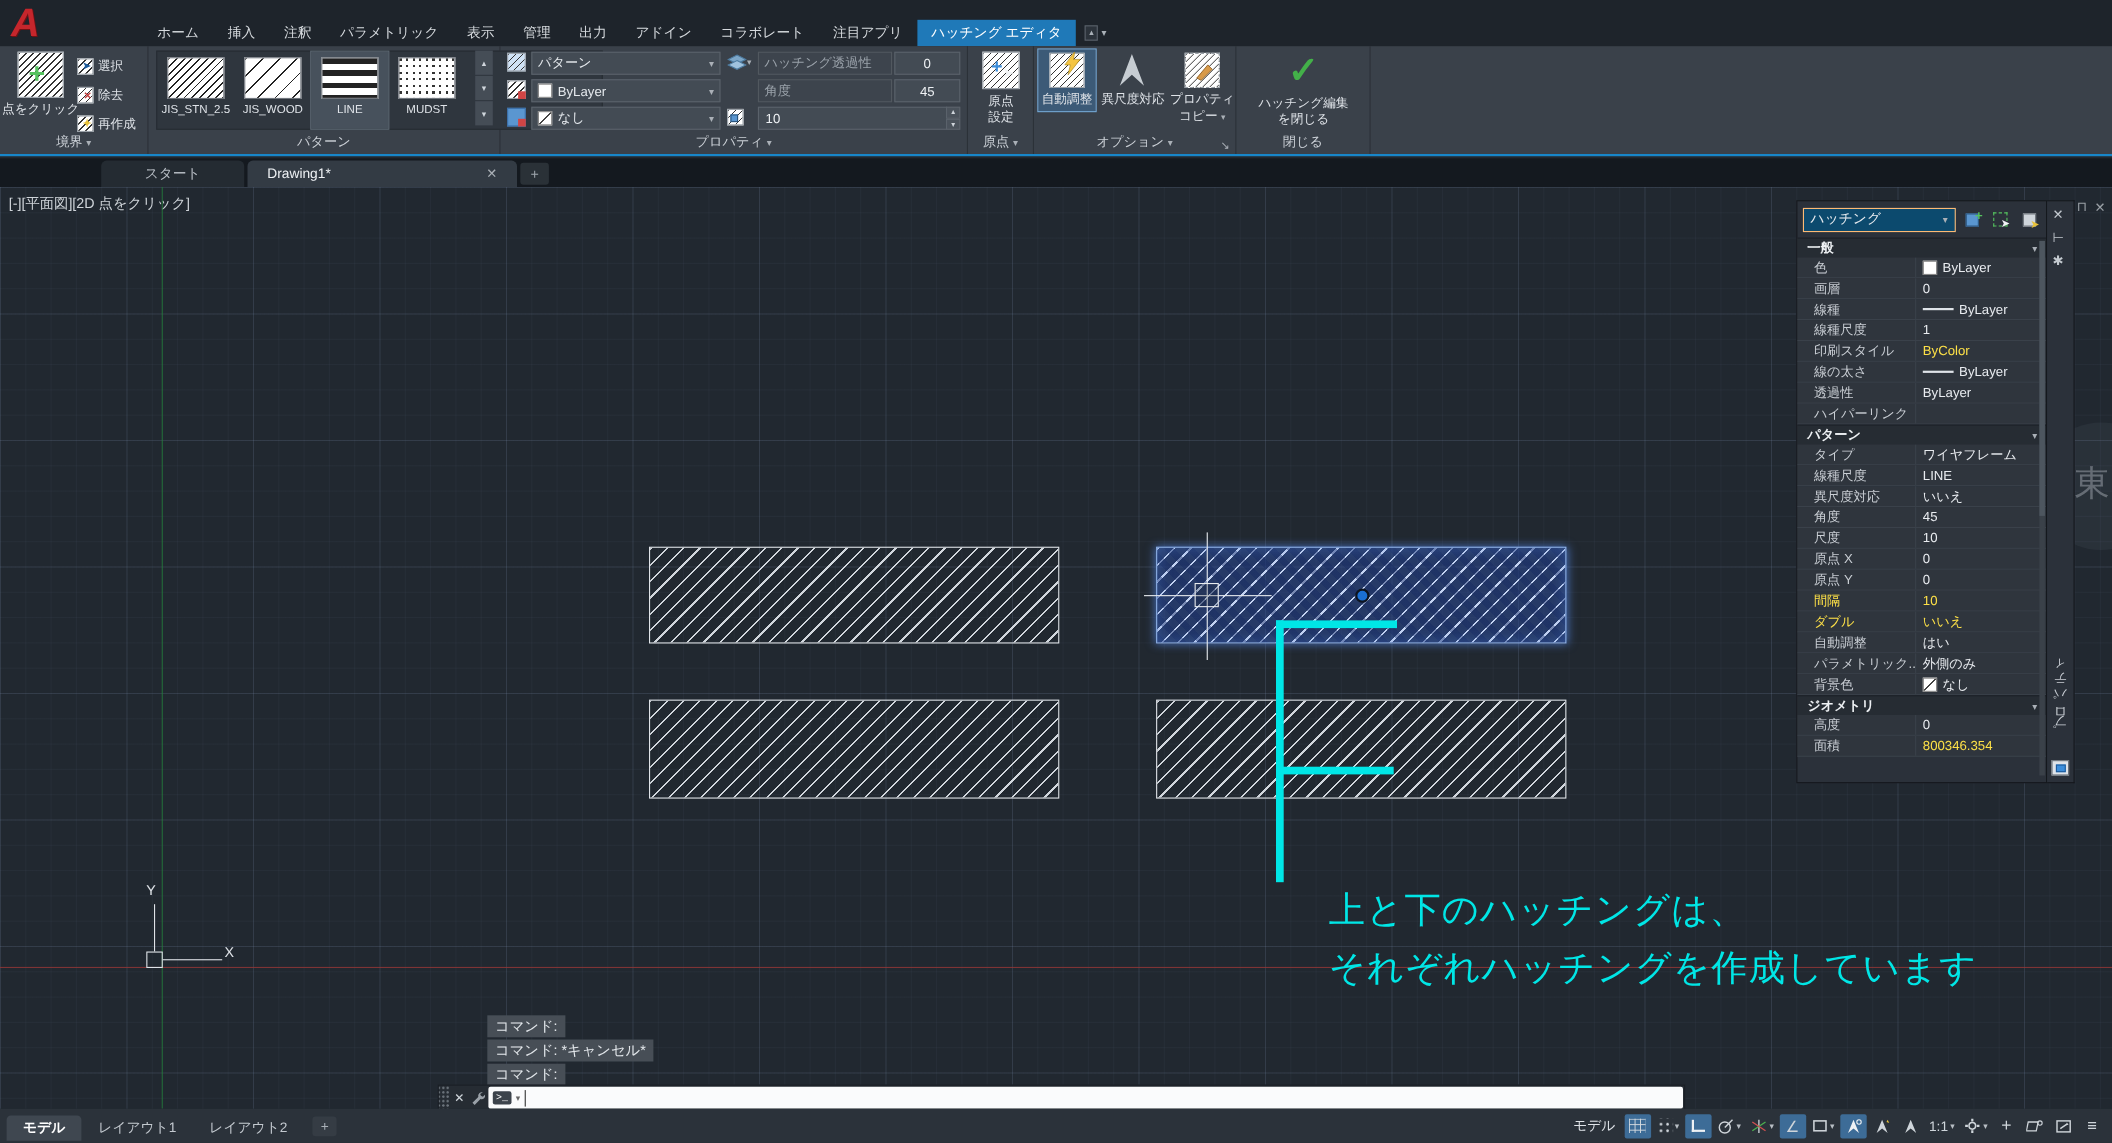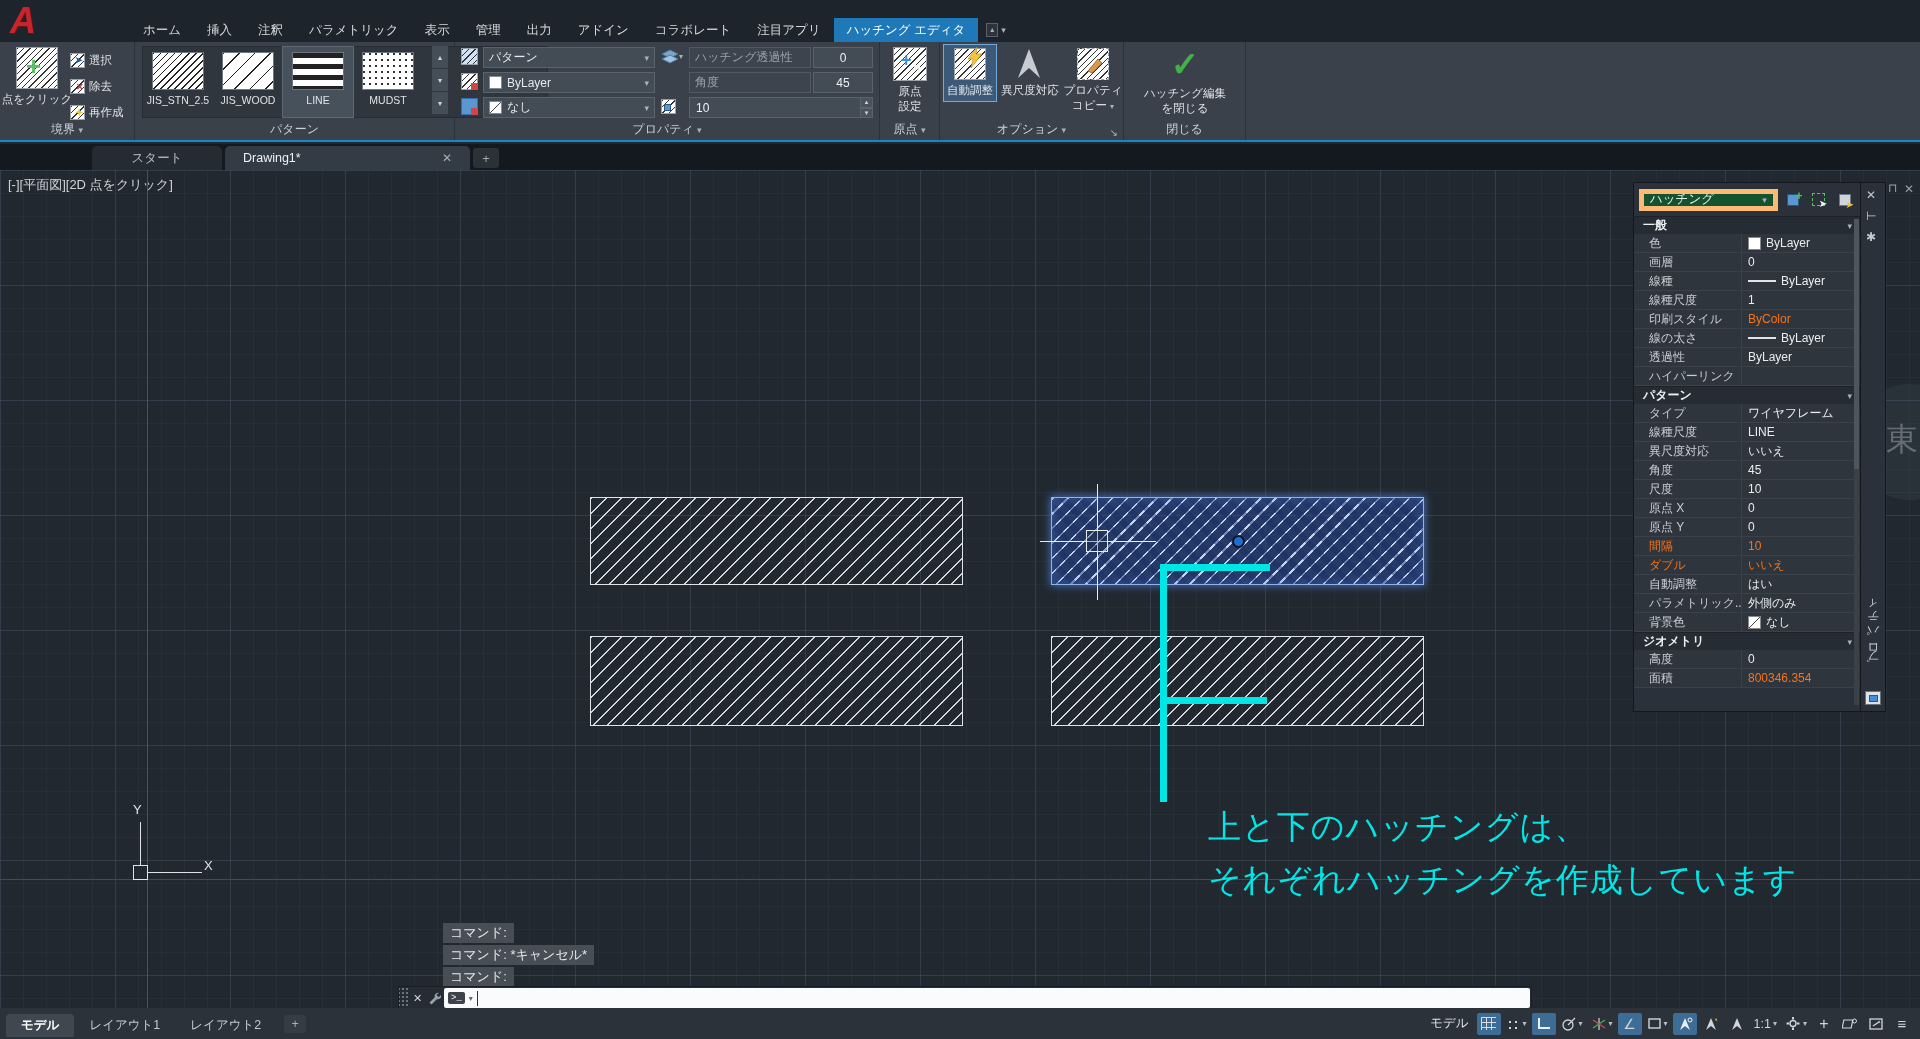--- a/index.html
+++ b/index.html
@@ -86,29 +86,29 @@
   .cmdgrip{width:10px;background-image:radial-gradient(#6b737b 1px,rgba(0,0,0,0) 1.2px);background-size:4px 4px;background-position:2px 4px}
   .cmdico{width:17px;display:flex;align-items:center;justify-content:center;color:#cfd5db;font-size:11px}
   .cmdinput{flex:1;background:#fafbfc;margin:1px;display:flex;align-items:center;gap:4px;padding:0 4px;border-radius:2px}
   .promptchip{background:#3c434b;color:#fff;font-size:9px;padding:1px 3px;border-radius:2px;font-family:"Liberation Mono",monospace}
   .promptchev{color:#666;font-size:8px}
   .caret{width:1px;height:15px;background:#333}
 
   
   .palette{position:absolute;left:1633px;top:182px;width:228px;height:530px;background:#2b313a;border:1px solid #14181d;display:flex;flex-direction:column}
   .ptitle{height:33px;display:flex;align-items:center;gap:5px;padding:0 5px}
-  .ptsel{width:140px;height:22px;background:#14532d;border:5px solid #fdba74;color:#e8ecf0;font-size:12.5px;display:flex;align-items:center;padding:0 6px}
+  .ptsel{width:140px;height:22px;background:#0c4a6e;border:1px solid #fdba74;color:#e8ecf0;font-size:12.5px;display:flex;align-items:center;padding:0 6px}
   .ptsel .chev{margin-left:auto;font-size:9px;color:#aab0b7}
   .pticon{width:21px;height:21px;position:relative;display:flex;align-items:center;justify-content:center}
   .psec{height:18px;background:#262c33;color:#eef1f4;font-weight:bold;font-size:12px;display:flex;align-items:center;padding:0 22px 0 9px;position:relative;border-top:1px solid #1d2228}
   .psec .chev{position:absolute;right:8px;font-size:9px;color:#aab0b7;font-weight:normal}
   .prow{display:flex;height:19px;border-bottom:1px solid #3a414a;background:#2f353d;align-items:center;font-size:12px}
   .plabel{width:108px;align-self:stretch;display:flex;align-items:center;padding-left:15px;color:#c9ced4;border-right:1px solid #3a414a;white-space:nowrap;overflow:hidden}
   .pvalue{flex:1;padding:0 6px;color:#e9ecf0;display:flex;align-items:center;gap:5px;white-space:nowrap;overflow:hidden}
-  .prow.dim .plabel,.prow.dim .pvalue,.pvalue.dim{color:#f97316}
+  .prow.dim .plabel,.prow.dim .pvalue,.pvalue.dim{color:#fde047}
   .linesample{width:28px;height:2px;background:#dfe3e8}
   .pscroll{position:absolute;right:1px;top:36px;bottom:6px;width:5px;background:#3a4149}
   .pscroll .thumb{position:absolute;top:0;width:5px;height:250px;background:#4d565f}
   .pstrip{position:absolute;left:1861px;top:182px;width:25px;height:530px;background:#2b313a;border:1px solid #14181d;border-left:none}
   .pstrip .sico{position:absolute;left:5px;color:#c3c9cf;font-size:12px}
   .pstrip .vlabel{position:absolute;left:4px;bottom:38px;writing-mode:vertical-rl;transform:rotate(180deg);color:#c9ced4;font-size:12px;letter-spacing:1px}
   .pstrip .bico{position:absolute;left:4px;bottom:6px;width:16px;height:14px;background:#dfe3e8;border:1px solid #6b727a;display:flex;align-items:center;justify-content:center}
   .pstrip .bico .scr{width:9px;height:7px;background:#3d8edb;border:1px solid #1d5c9c}
 
   

